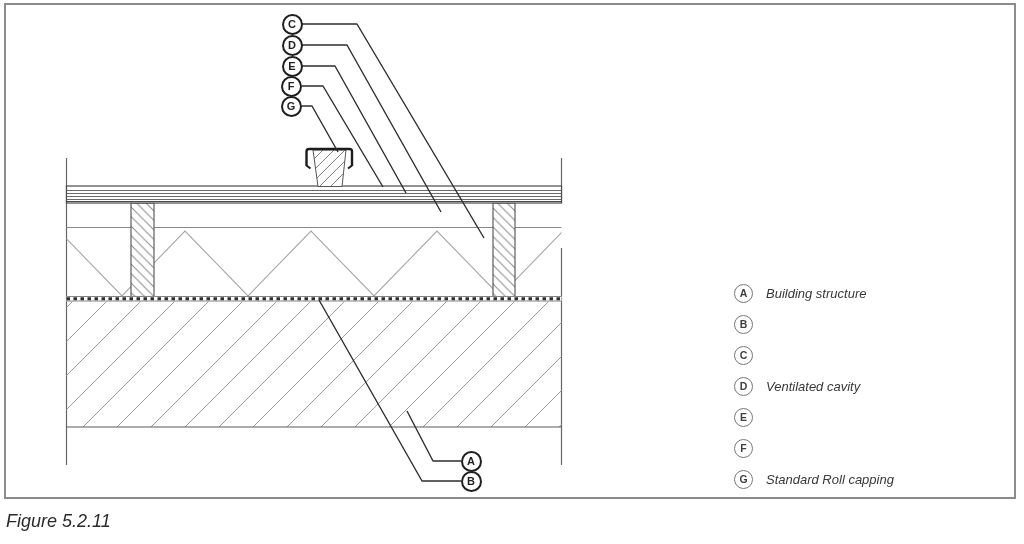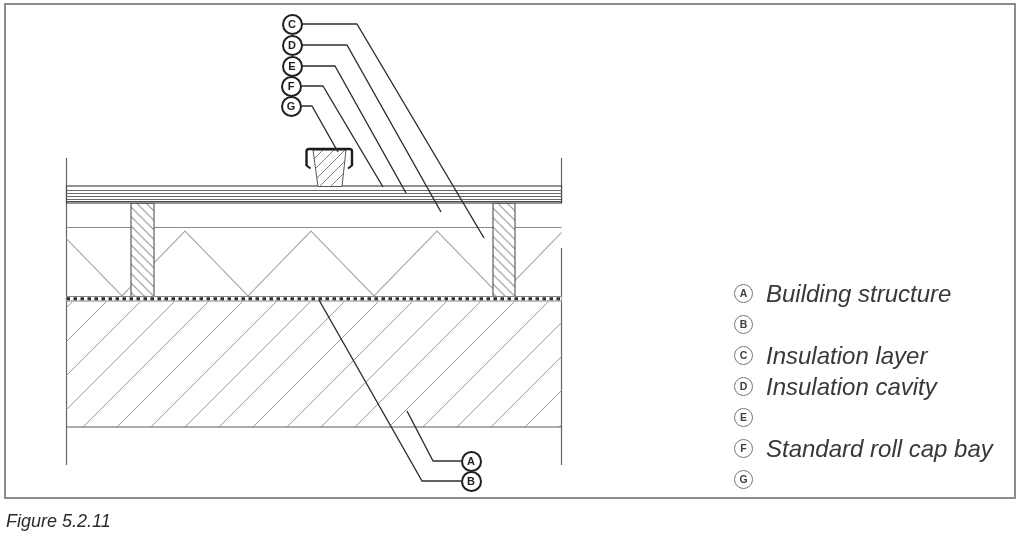--- a/index.html
+++ b/index.html
@@ -18,21 +18,21 @@
     text-align:center;z-index:3;
   }
   .legend{position:absolute;left:734px;top:278px;z-index:3;}
   .legend-row{display:flex;align-items:center;height:31px;}
   .legend-key{
     width:17px;height:17px;border:1.6px solid #787878;border-radius:50%;
     background:#fff;color:#3f3f3f;font-weight:600;font-size:10.5px;line-height:17px;
     text-align:center;flex:0 0 auto;box-sizing:content-box;
   }
   .legend-label{
-    margin-left:13px;font-style:italic;font-size:24px;color:#383838;white-space:nowrap;
+    margin-left:13px;font-style:italic;font-size:13px;color:#383838;white-space:nowrap;
   }
   .caption{
     position:absolute;left:6px;top:511px;font-style:italic;font-size:18px;color:#2b2b2b;text-align:center;
   }
 </style>
 </head>
 <body>
 
 <div class="frame"></div>
 
@@ -133,31 +133,30 @@
 <div class="legend">
   <div class="legend-row">
     <span class="legend-key">A</span>
     <span class="legend-label">Building structure</span>
   </div>
   <div class="legend-row">
     <span class="legend-key">B</span>
   </div>
   <div class="legend-row">
     <span class="legend-key">C</span>
-    <span class="legend-label">Insulation layer</span>
   </div>
   <div class="legend-row">
     <span class="legend-key">D</span>
-    <span class="legend-label">Insulation cavity</span>
+    <span class="legend-label">Ventilated cavity</span>
   </div>
   <div class="legend-row">
     <span class="legend-key">E</span>
   </div>
   <div class="legend-row">
     <span class="legend-key">F</span>
-    <span class="legend-label">Standard roll cap bay</span>
   </div>
   <div class="legend-row">
     <span class="legend-key">G</span>
+    <span class="legend-label">Standard Roll capping</span>
   </div>
 </div>
 
 <div class="caption">Figure 5.2.11</div>
 
 </body></html>

